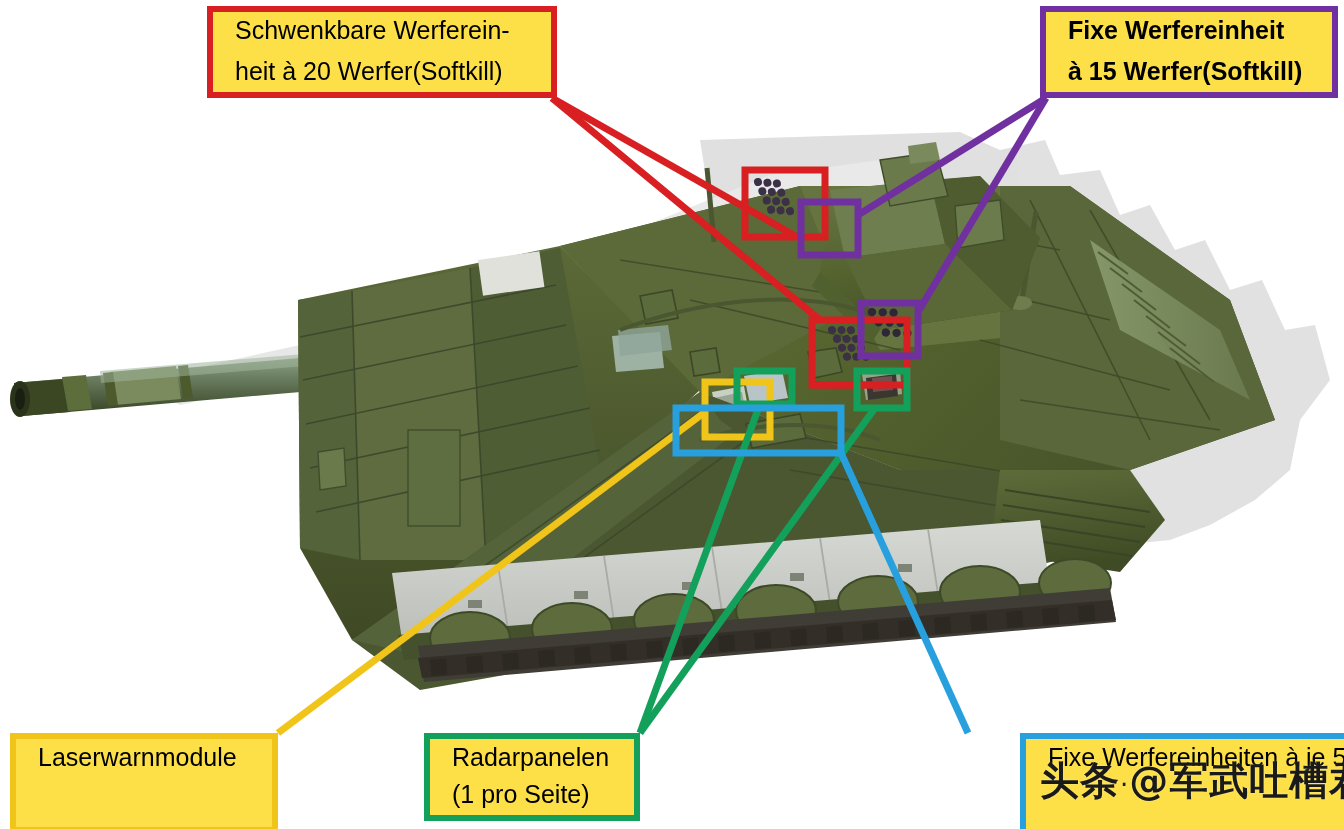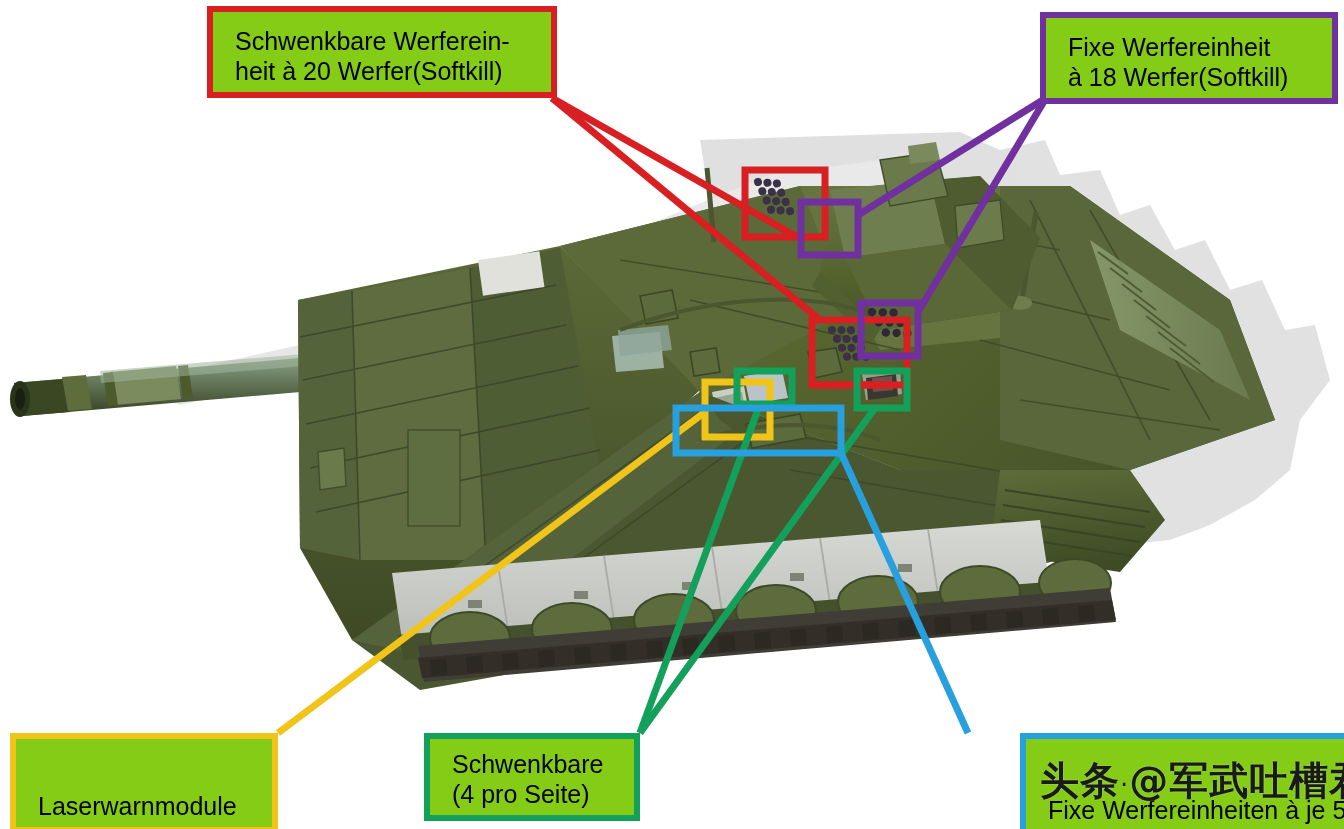--- a/index.html
+++ b/index.html
@@ -4,34 +4,34 @@
 <style>
   html,body{margin:0;padding:0;background:#fff;}
   #root{
     position:relative;width:1344px;height:829px;overflow:hidden;
     background:#ffffff;
     font-family:"Liberation Sans","DejaVu Sans",sans-serif;
   }
   
   .callout{
     position:absolute;
-    background:#84cc16;
+    background:#fde047;
     box-sizing:border-box;
-    display:flex;flex-direction:column;justify-content:flex-end;
+    display:flex;flex-direction:column;justify-content:space-between;
     padding:4px 14px 6px 22px;
     line-height:1.18;
     color:#000;
     font-size:25px;
     white-space:pre;
     z-index:40;
   }
   .callout .ln{display:block;}
 
   #cal-swivel{left:207px;top:6px;width:350px;height:92px;border:6px solid #d81f21;}
-  #cal-fixed {left:1040px;top:12px;width:298px;height:92px;border:6px solid #7030a0;}
+  #cal-fixed {left:1040px;top:6px;width:298px;height:92px;border:6px solid #7030a0;font-weight:bold;}
   #cal-laser {left:10px;top:733px;width:268px;height:100px;border:6px solid #f0c419;}
   #cal-radar {left:424px;top:733px;width:216px;height:88px;border:6px solid #13a05b;}
   #cal-fixed5{left:1020px;top:733px;width:368px;height:104px;border:6px solid #27a0dd;}
 
   
   #watermark{
     position:absolute;left:1040px;top:754px;
     font-size:39px;font-weight:bold;color:#1a1a1a;
     letter-spacing:1px;
     z-index:60;
@@ -364,30 +364,30 @@
     </g>
   </svg>
 
   <div id="cal-swivel" class="callout">
     <span class="ln">Schwenkbare Werferein-</span>
     <span class="ln">heit à 20 Werfer(Softkill)</span>
   </div>
 
   <div id="cal-fixed" class="callout">
     <span class="ln">Fixe Werfereinheit</span>
-    <span class="ln">à 18 Werfer(Softkill)</span>
+    <span class="ln">à 15 Werfer(Softkill)</span>
   </div>
 
   <div id="cal-laser" class="callout">
     <span class="ln">Laserwarnmodule</span>
   </div>
 
   <div id="cal-radar" class="callout">
-    <span class="ln">Schwenkbare</span>
-    <span class="ln">(4 pro Seite)</span>
+    <span class="ln">Radarpanelen</span>
+    <span class="ln">(1 pro Seite)</span>
   </div>
 
   <div id="cal-fixed5" class="callout">
     <span class="ln">Fixe Werfereinheiten à je 5</span>
   </div>
 
   <div id="watermark">
     <span>头条</span><span class="wm-small">·</span><span>@军武吐槽君</span>
   </div>
 

